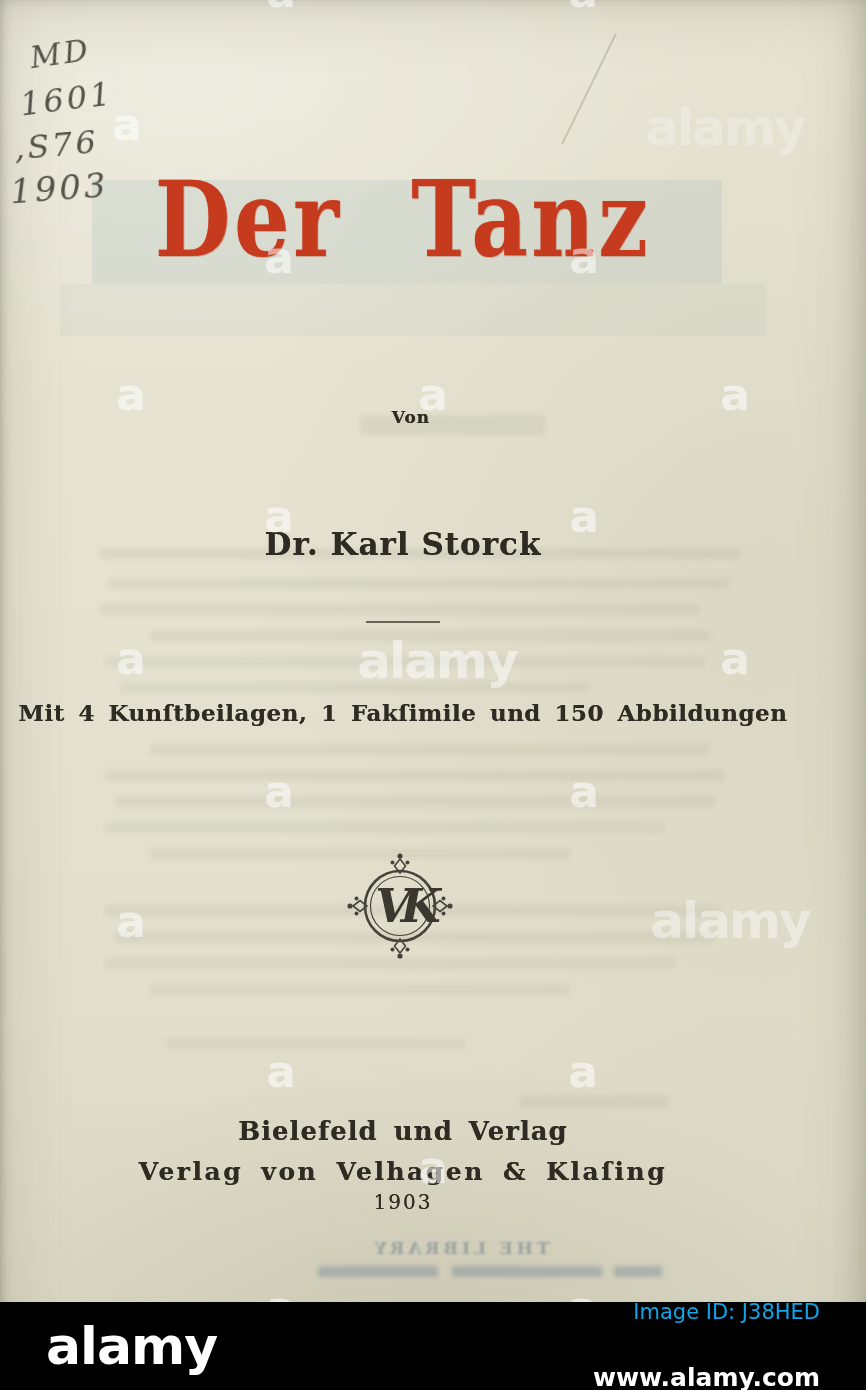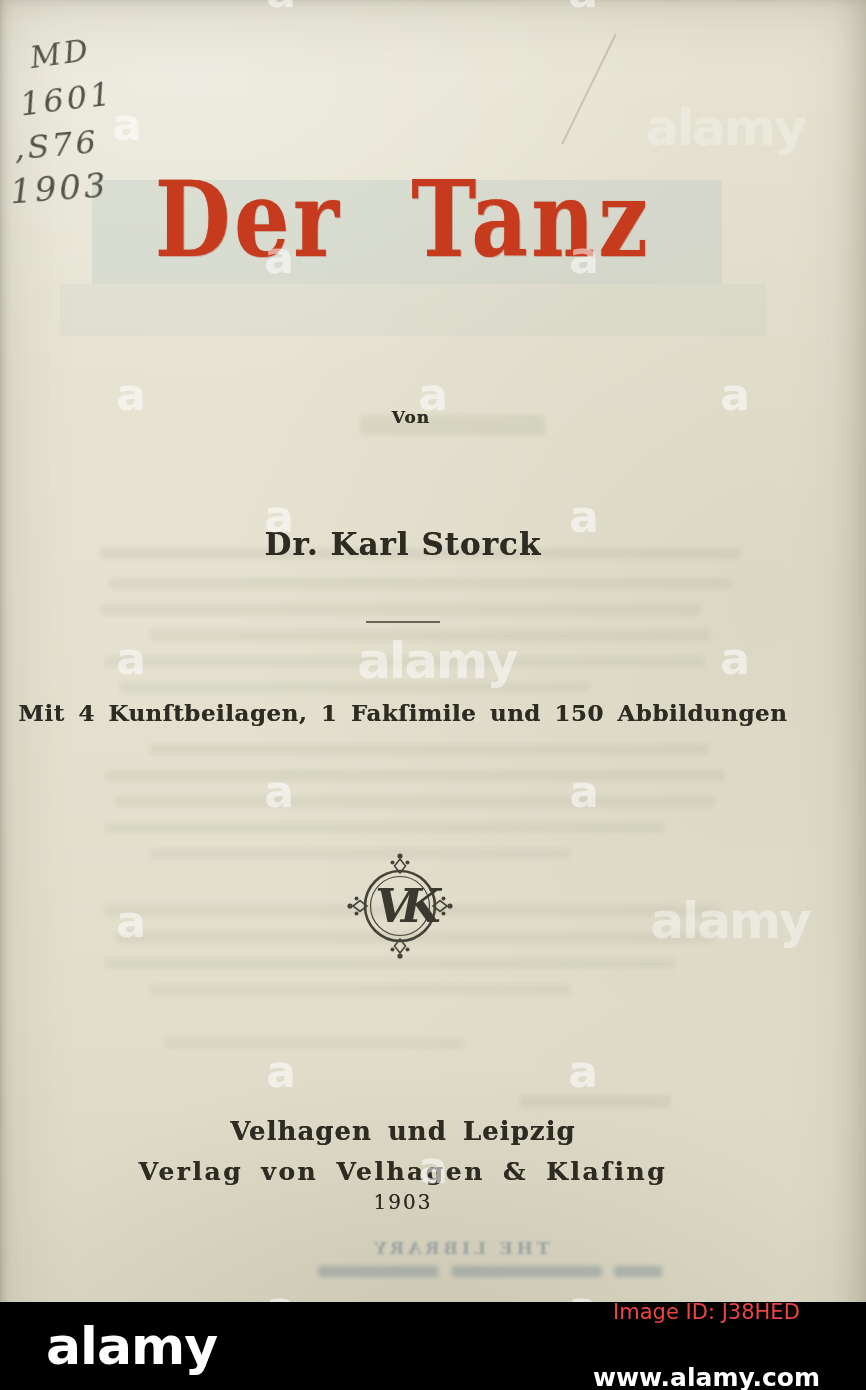--- a/index.html
+++ b/index.html
@@ -46,21 +46,21 @@
   .wm-a{position:absolute;transform:translate(-50%,-50%);color:rgba(255,255,255,0.55);
     font-weight:bold;font-size:44px;line-height:1;}
   .wm-brand{position:absolute;transform:translate(-50%,-50%);color:#ffffff;
     font-weight:bold;font-size:50px;letter-spacing:-2px;line-height:1;}
   
   .footer{position:absolute;left:0;top:1302px;width:866px;height:88px;background:#000000;
     display:flex;align-items:center;justify-content:space-between;
     font-family:"DejaVu Sans",sans-serif;color:#ffffff;}
   .footer-logo{margin-left:46px;font-size:52px;font-weight:bold;letter-spacing:-1px;line-height:1;}
   .footer-right{margin-right:46px;text-align:right;}
-  .footer-id{font-size:21px;color:#ef4444;line-height:1.25;text-align:center;}
+  .footer-id{font-size:21px;color:#0ea5e9;line-height:1.25;}
   .footer-url{font-size:25px;font-weight:bold;line-height:1.25;margin-top:36px;}
 </style>
 </head>
 <body>
 
 <div class="page">
 
   <div class="band" style="left:92px;top:180px;width:630px;height:104px;background:rgba(178,194,189,0.30);"></div>
   <div class="band" style="left:60px;top:284px;width:706px;height:52px;background:rgba(178,194,189,0.15);"></div>
 
@@ -120,21 +120,21 @@
         <circle cx="45.5" cy="13.5" r="2" stroke="none"></circle>
         <circle cx="60.5" cy="13.5" r="2" stroke="none"></circle>
       </g>
       <use href="#finial" transform="rotate(90 53 57)"></use>
       <use href="#finial" transform="rotate(180 53 57)"></use>
       <use href="#finial" transform="rotate(270 53 57)"></use>
     </g>
     <text x="56" y="73" text-anchor="middle" font-family="DejaVu Serif, serif" font-style="italic" font-weight="bold" font-size="46" letter-spacing="-10" fill="#3b392f">VK</text>
   </svg>
 
-  <div class="centerline cities soft" style="top:1116px;">Velhagen und Leipzig</div>
+  <div class="centerline cities soft" style="top:1116px;">Bielefeld und Verlag</div>
   <div class="centerline publisher soft" style="top:1157px;">Verlag von Velhagen &amp; Klaſing</div>
   <div class="centerline year soft" style="top:1190px;">1903</div>
 
   <div class="wm-layer" id="wm-layer">
       <div class="wm-a" style="left: 281px; top: -8px;">a</div>
       <div class="wm-a" style="left: 583px; top: -8px;">a</div>
       <div class="wm-a" style="left: 127px; top: 125px;">a</div>
       <div class="wm-a" style="left: 279px; top: 258px;">a</div>
       <div class="wm-a" style="left: 584px; top: 258px;">a</div>
       <div class="wm-a" style="left: 131px; top: 395px;">a</div>

